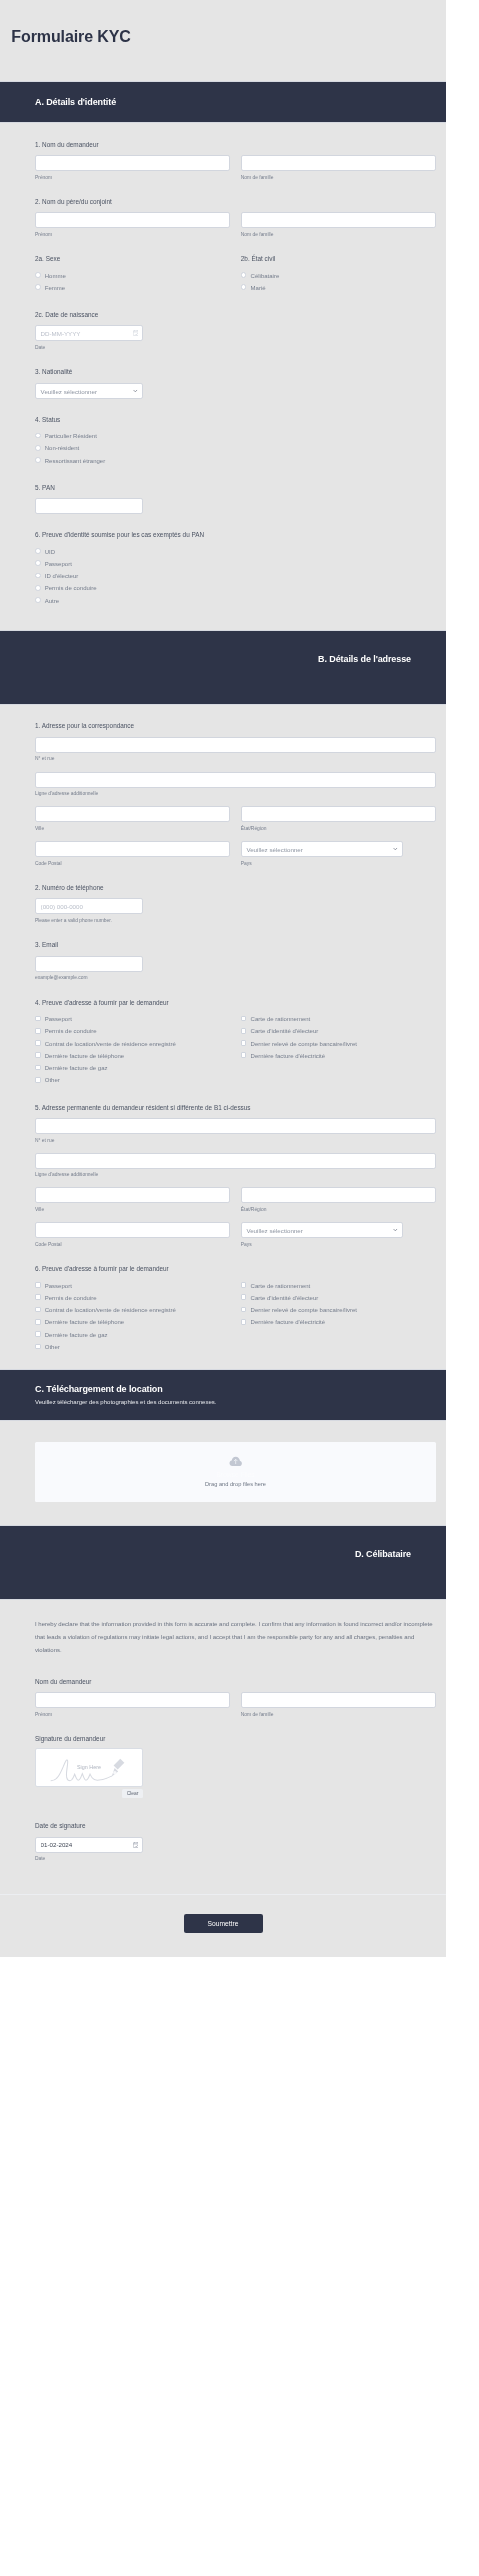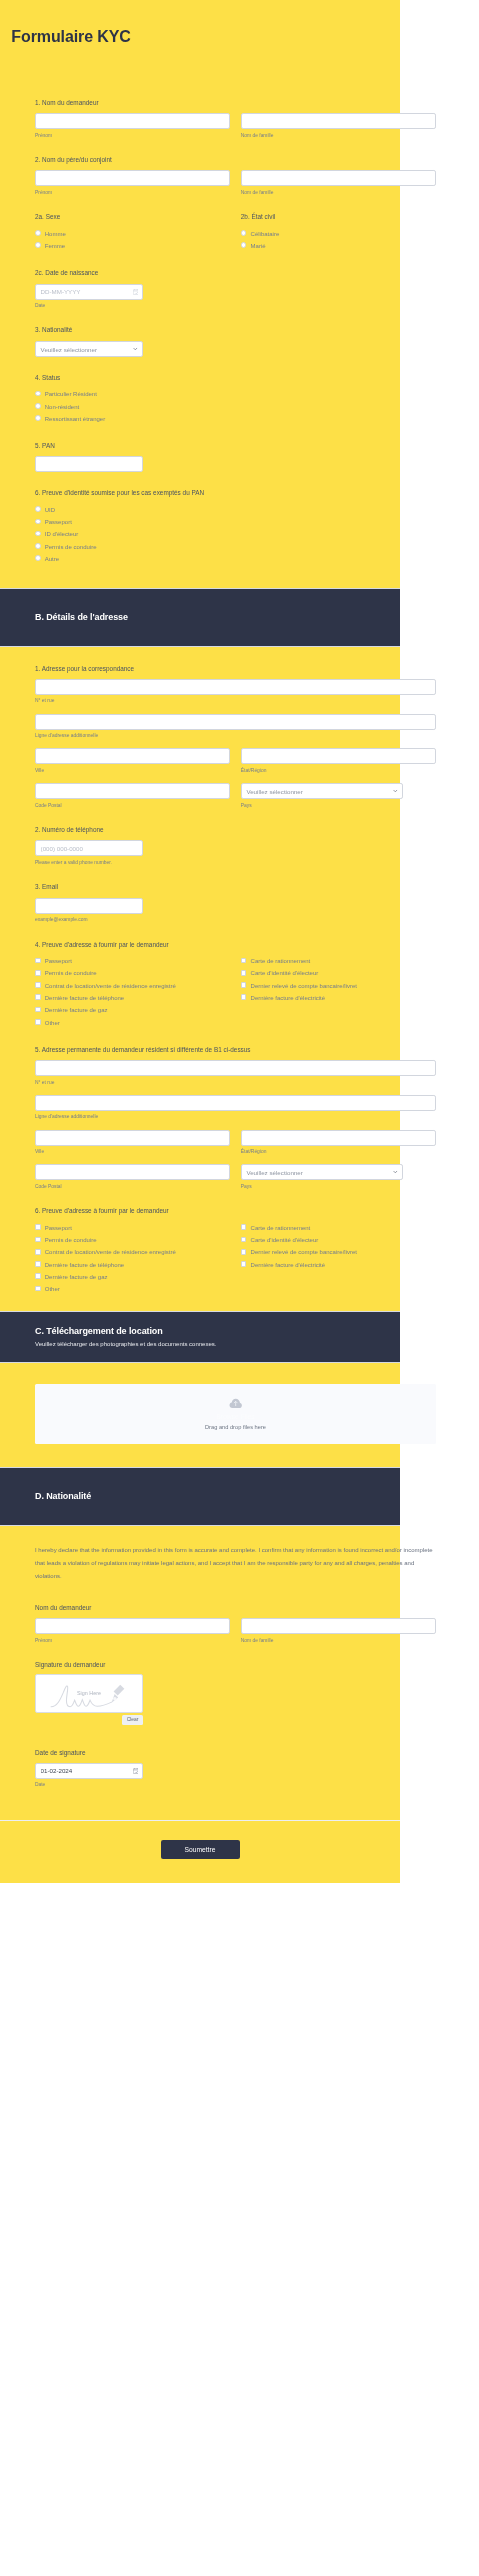--- a/index.html
+++ b/index.html
@@ -3,42 +3,42 @@
 <meta charset="utf-8">
 <style>
   * { box-sizing: border-box; }
   html, body {
     margin: 0; padding: 0;
     background: #ffffff;
     font-family: "Liberation Sans", sans-serif;
   }
   body { width: 479px; }
 
-  .page { width: 400px; background: #fde047; }
+  .page { width: 446px; background: #e5e5e5; }
 
   
   .form-title {
     font-size: 16px;
     font-weight: bold;
     color: #2d3347;
     padding: 27px 0 0 11.3px;
     letter-spacing: -0.1px;
     line-height: 1.2;
   }
   .title-spacer { height: 35px; }
 
   
   .section-band {
     background: #2e3448;
     color: #ffffff;
     padding: 14.4px 35px 15.5px 35px;
     border-top: 0.5px solid #d6d9e0;
     border-bottom: 0.5px solid #d6d9e0;
   }
-  .section-band.tall { padding: 23px 35px 24px 35px; }
+  .section-band.tall { padding: 23px 35px 40px 35px; text-align: right; }
   .section-band h2 {
     margin: 0;
     font-size: 9px;
     font-weight: bold;
     letter-spacing: -0.1px;
   }
   .section-band .band-sub {
     margin: 4.6px 0 0 0;
     font-size: 6px;
     color: #e8eaee;
@@ -264,20 +264,23 @@
   .pad-bottom-md { height: 15.5px; }
 </style>
 </head>
 <body>
 
 <div class="page">
 
   <div class="form-title">Formulaire KYC</div>
   <div class="title-spacer"></div>
 
+  <div class="section-band">
+    <h2>A. Détails d'identité</h2>
+  </div>
 
   <div class="section-body">
 
     <div class="q-block first">
       <div class="q-label">1. Nom du demandeur</div>
       <div class="row2">
         <div class="col">
           <input class="inp" type="text" style="">
           <div class="sub-label">Prénom</div>
         </div>
@@ -617,21 +620,21 @@
         <line x1="13" y1="15.5" x2="13" y2="6.5" stroke="#f2f4f8" stroke-width="1.5"></line>
         <polyline points="9.6,9.8 13,6.3 16.4,9.8" fill="none" stroke="#f2f4f8" stroke-width="1.5"></polyline>
       </svg>
       <div class="browse-files">Browse Files</div>
       <div class="drag-txt">Drag and drop files here</div>
     </div>
     <div class="pad-bottom-lg"></div>
   </div>
 
   <div class="section-band tall">
-    <h2>D. Nationalité</h2>
+    <h2>D. Célibataire</h2>
   </div>
 
   <div class="section-body">
 
     <div class="decl-text">I hereby declare that the information provided in this form is accurate and complete. I confirm that any information is found incorrect and/or incomplete that leads a violation of regulations may initiate legal actions, and I accept that I am the responsible party for any and all charges, penalties and violations.</div>
 
     <div class="q-block" style="padding-top:21.6px">
       <div class="q-label">Nom du demandeur</div>
       <div class="row2">
         <div class="col">

